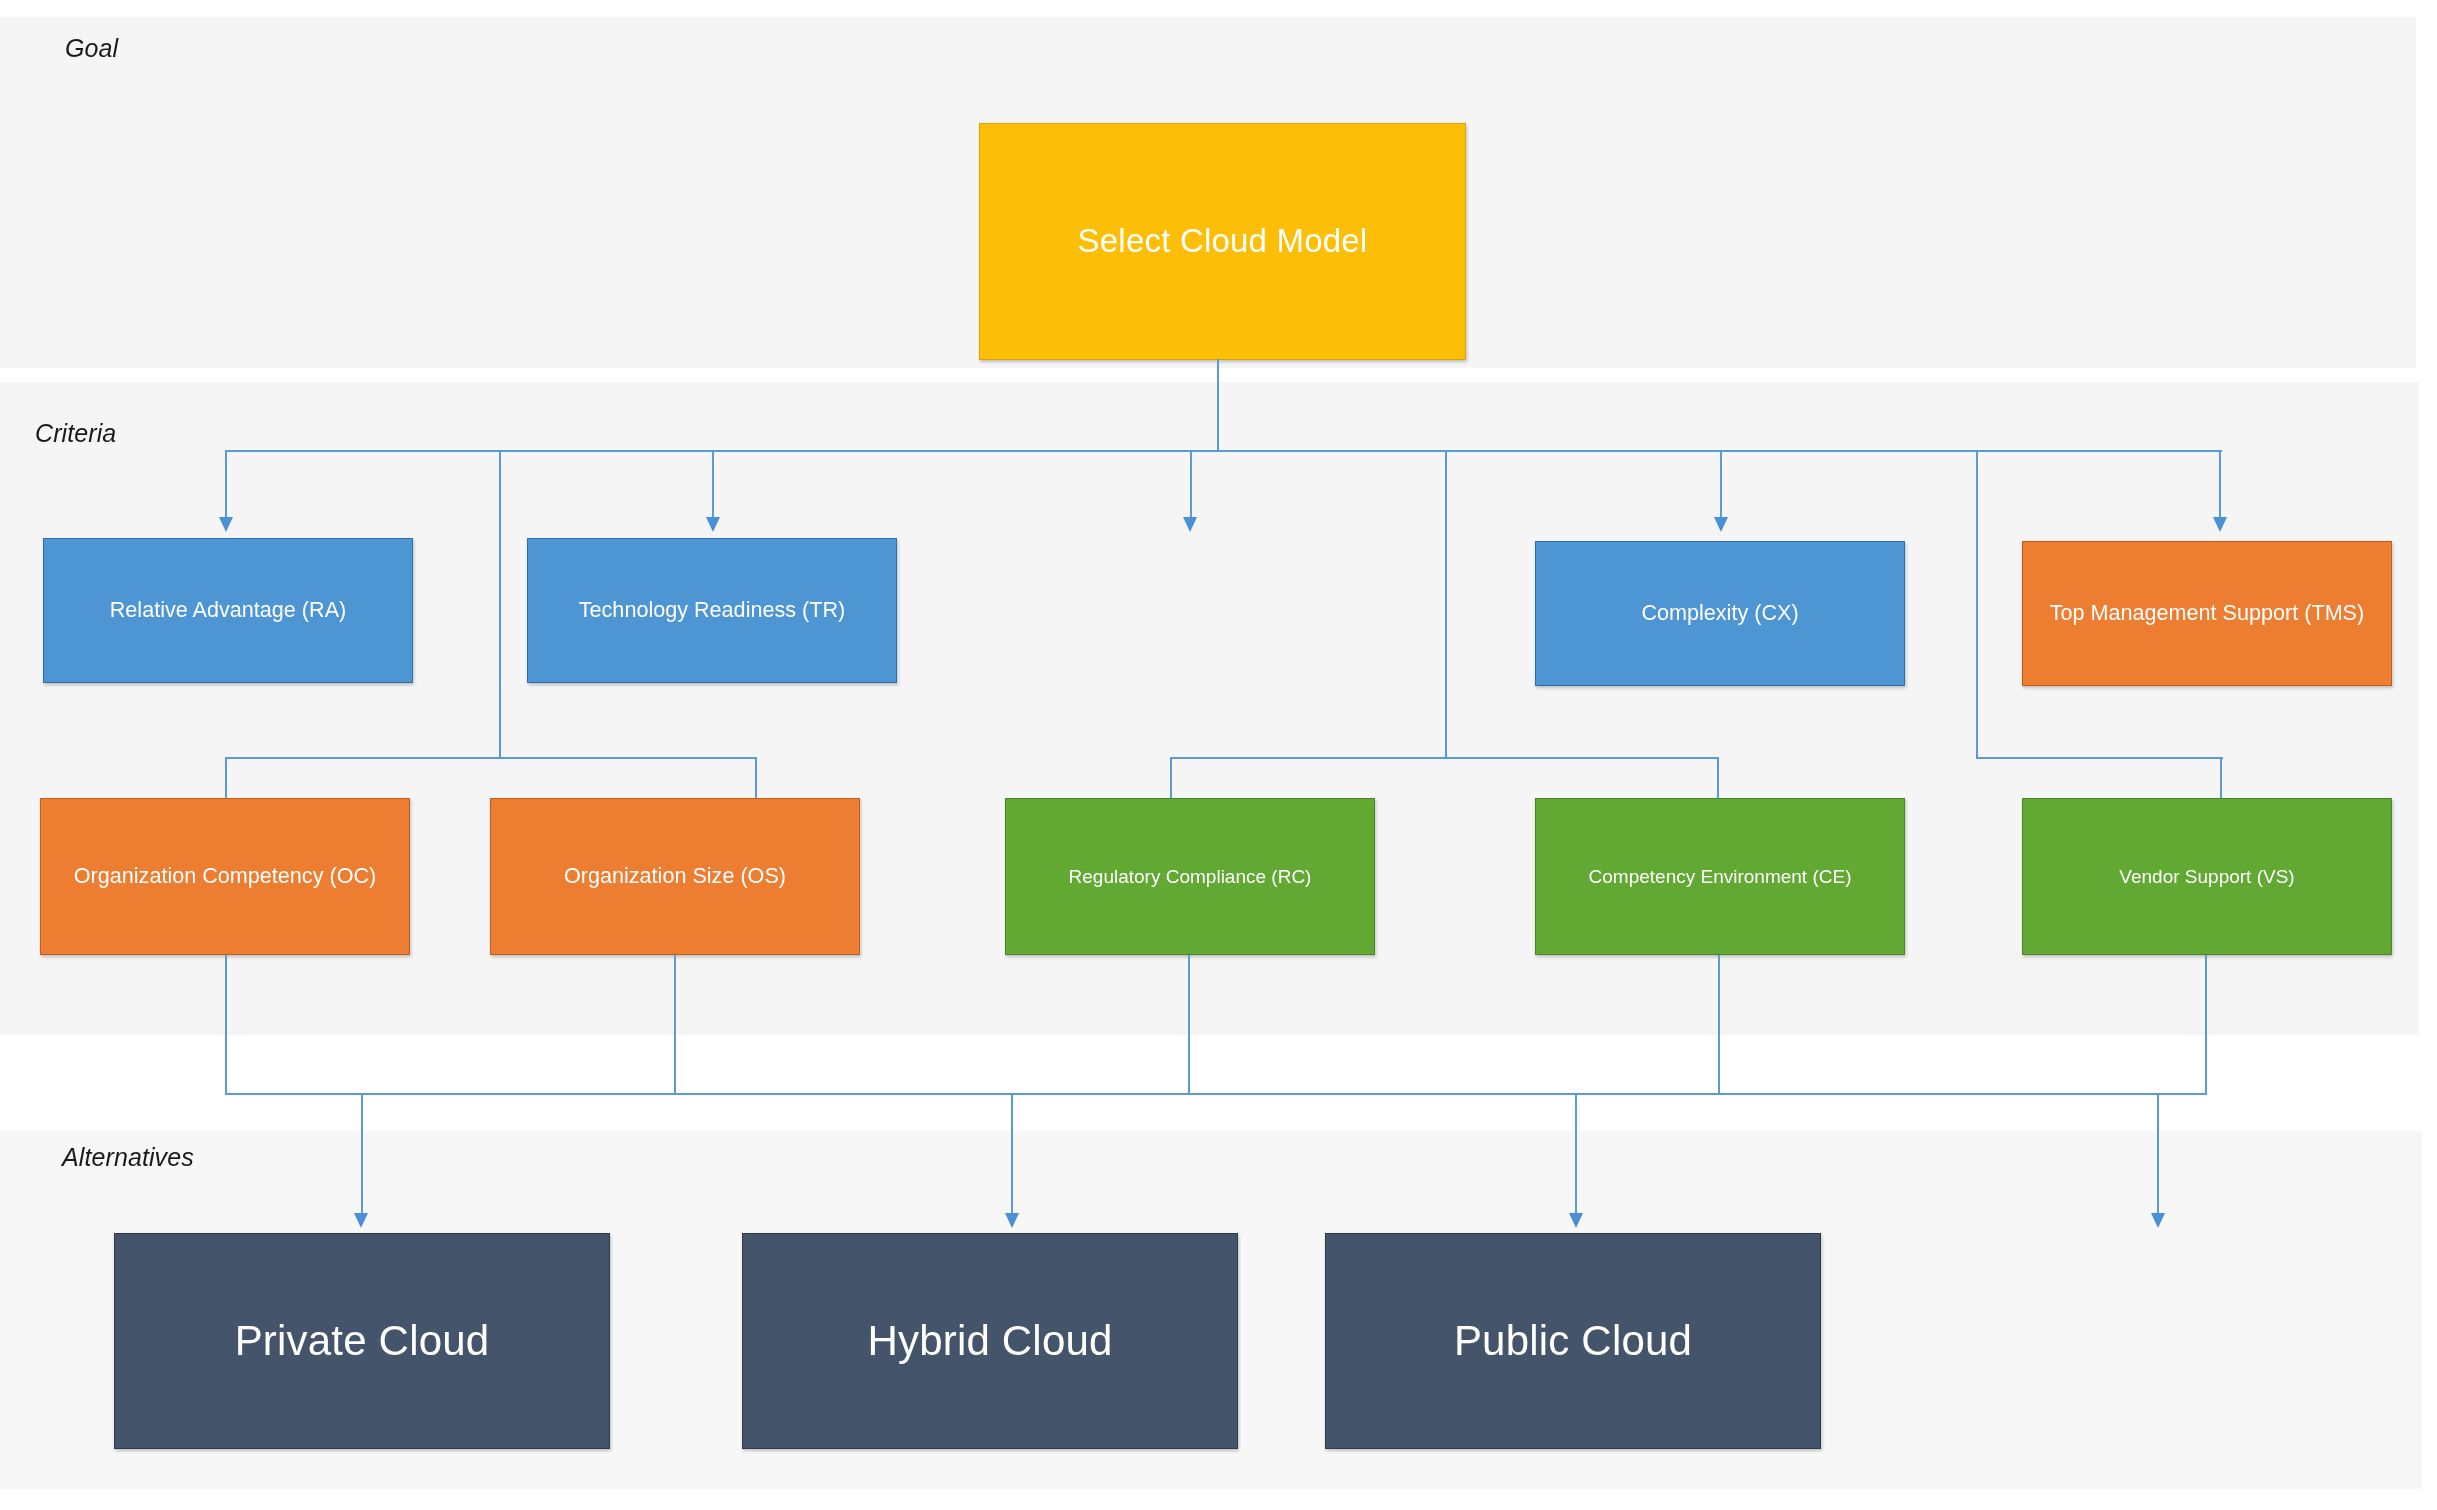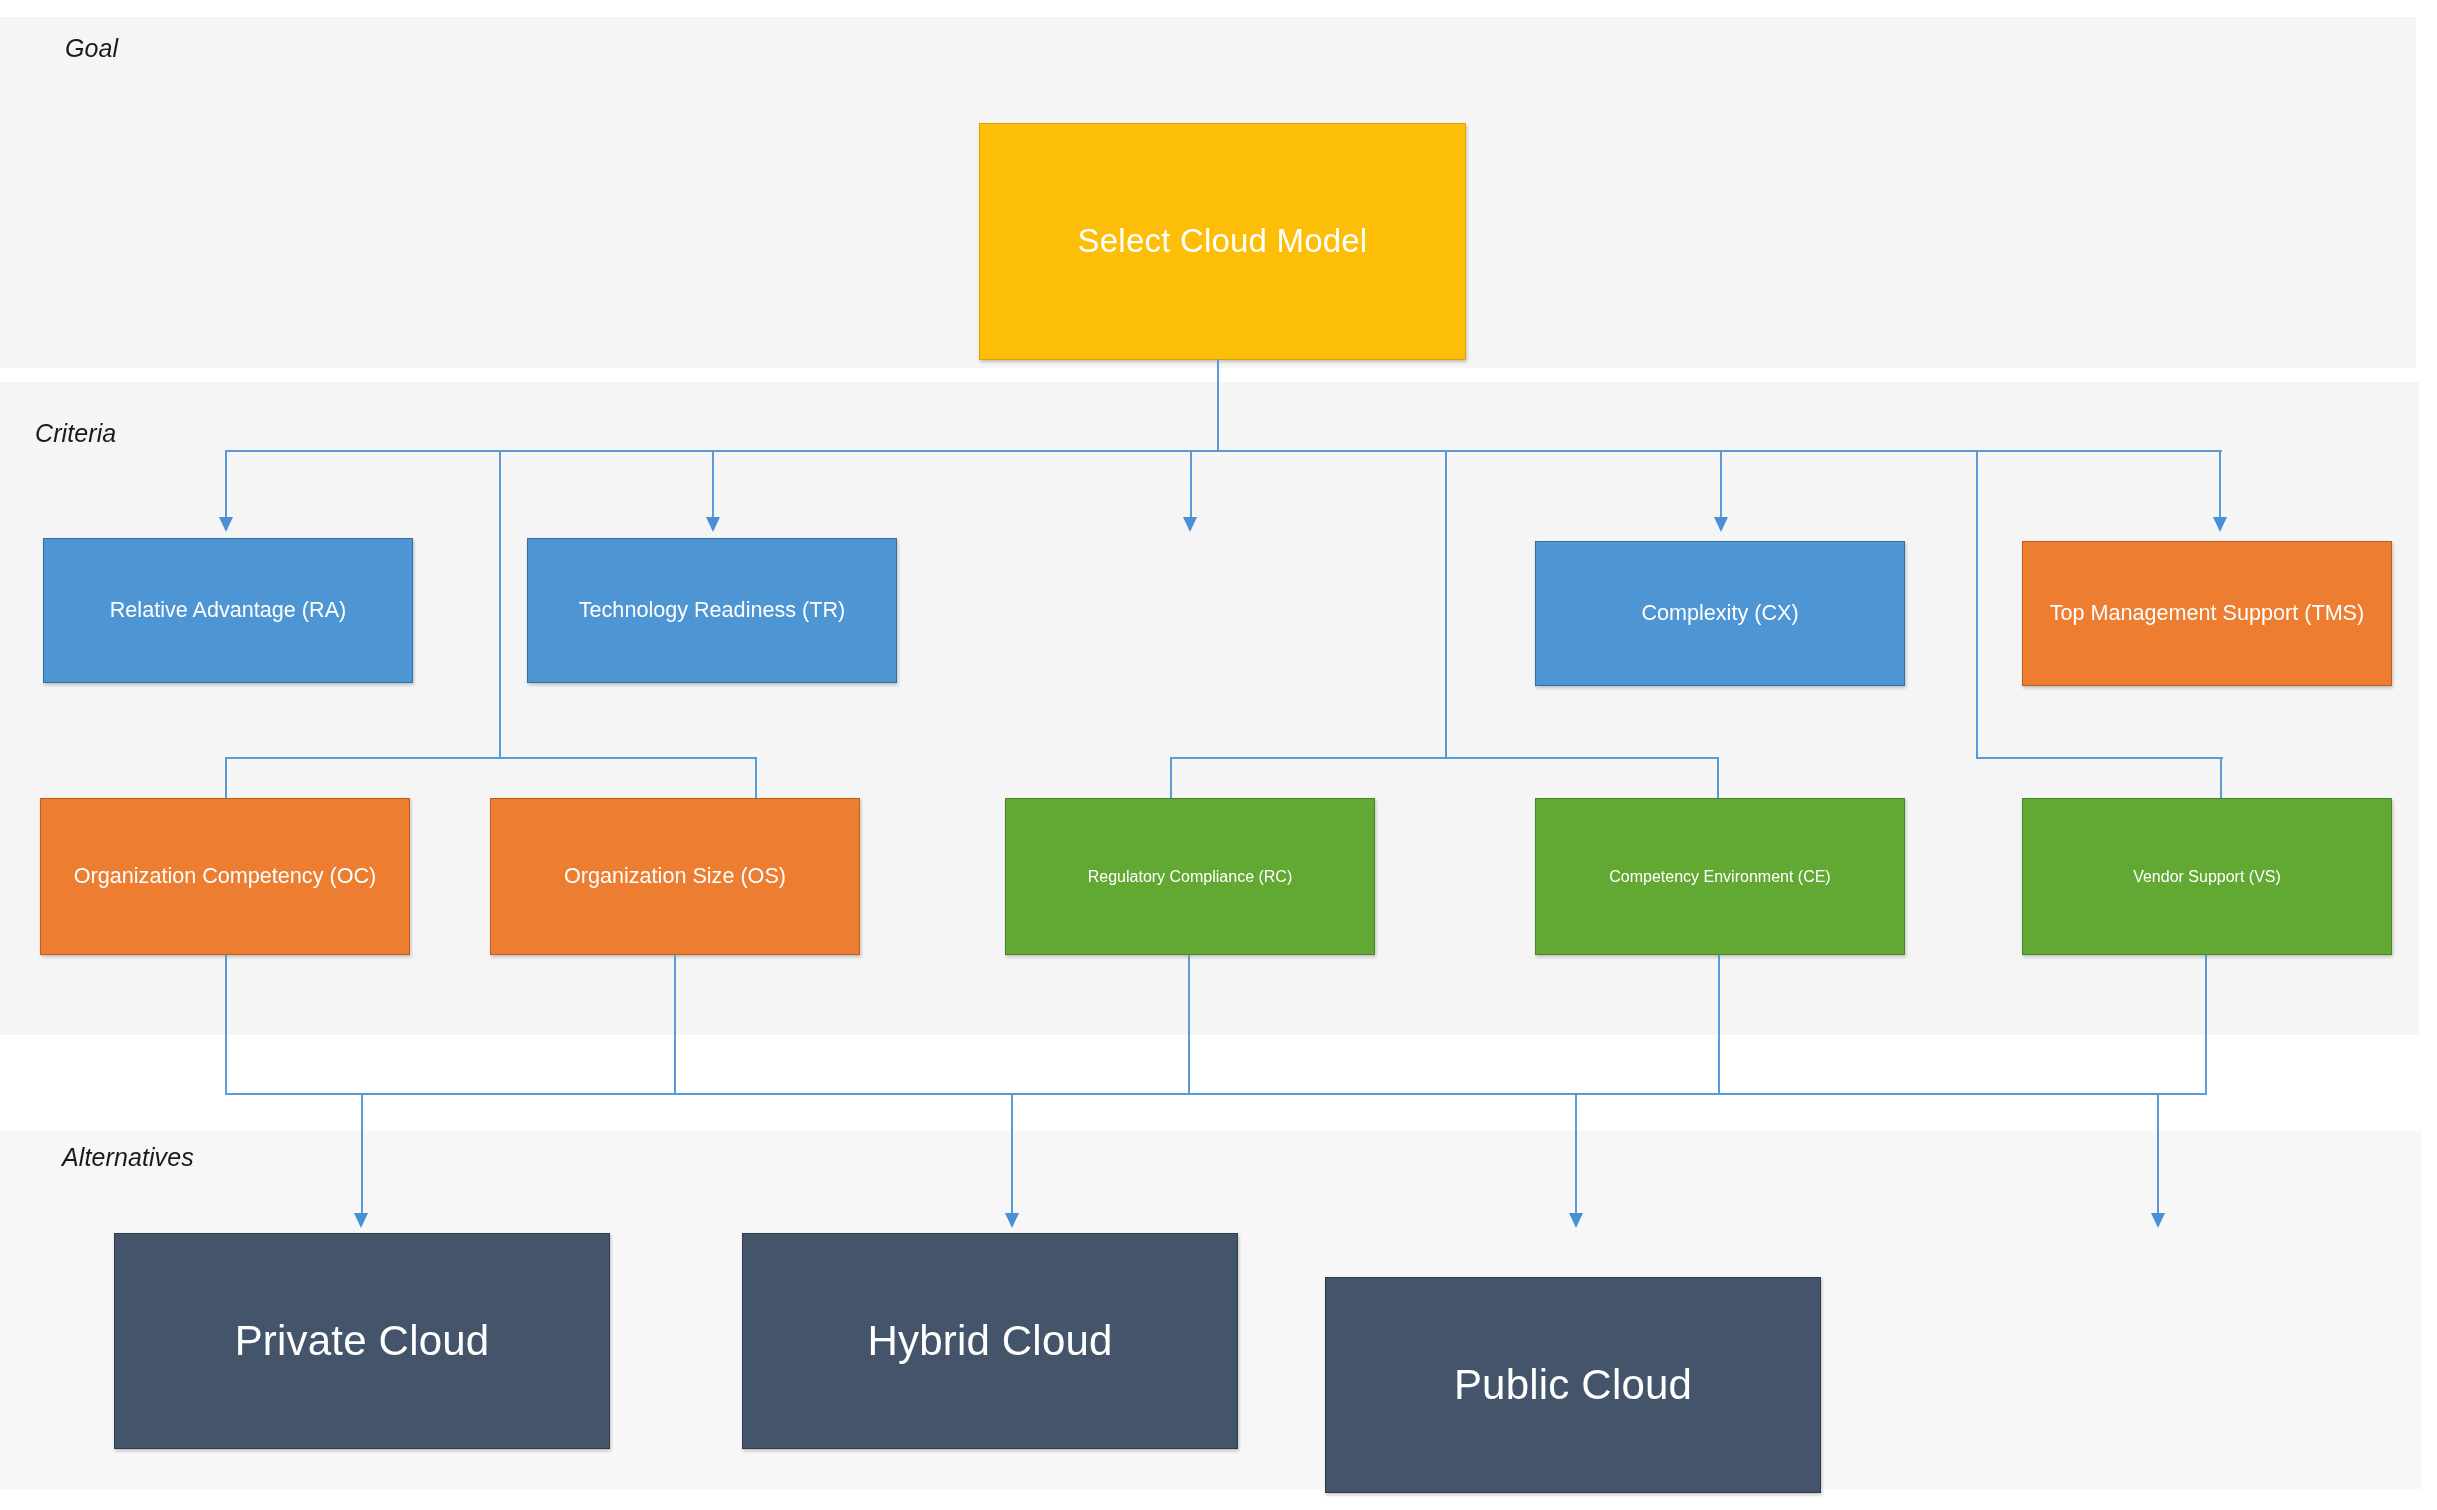--- a/index.html
+++ b/index.html
@@ -57,21 +57,21 @@
     font-size:21.6px;
   }
   .orange-node{
     background:#ED7D31;
     border:0.6px solid #c15d1b;
     font-size:21.6px;
   }
   .green-node{
     background:#61A932;
     border:0.6px solid #4a8626;
-    font-size:16px;
+    font-size:19px;
   }
   .alt-node{
     background:#44546A;
     border:0.6px solid #2f3b4c;
     font-size:42px;
     letter-spacing:0.2px;
   }
 
   
   .conn{position:absolute;background:#5B9BD5;}
@@ -199,19 +199,19 @@
   <div class="arrow" style="left:2151px;top:1213px;"></div>
 
   <div class="node alt-node" style="left:114px;top:1233px;width:496px;height:216px;">
     <span>Private Cloud</span>
   </div>
 
   <div class="node alt-node" style="left:742px;top:1233px;width:496px;height:216px;">
     <span>Hybrid Cloud</span>
   </div>
 
-  <div class="node alt-node" style="left:1325px;top:1233px;width:496px;height:216px;margin-top:44px;">
+  <div class="node alt-node" style="left:1325px;top:1233px;width:496px;height:216px;">
     <span>Public Cloud</span>
   </div>
 
 
 </div>
 
 
 </body></html>

